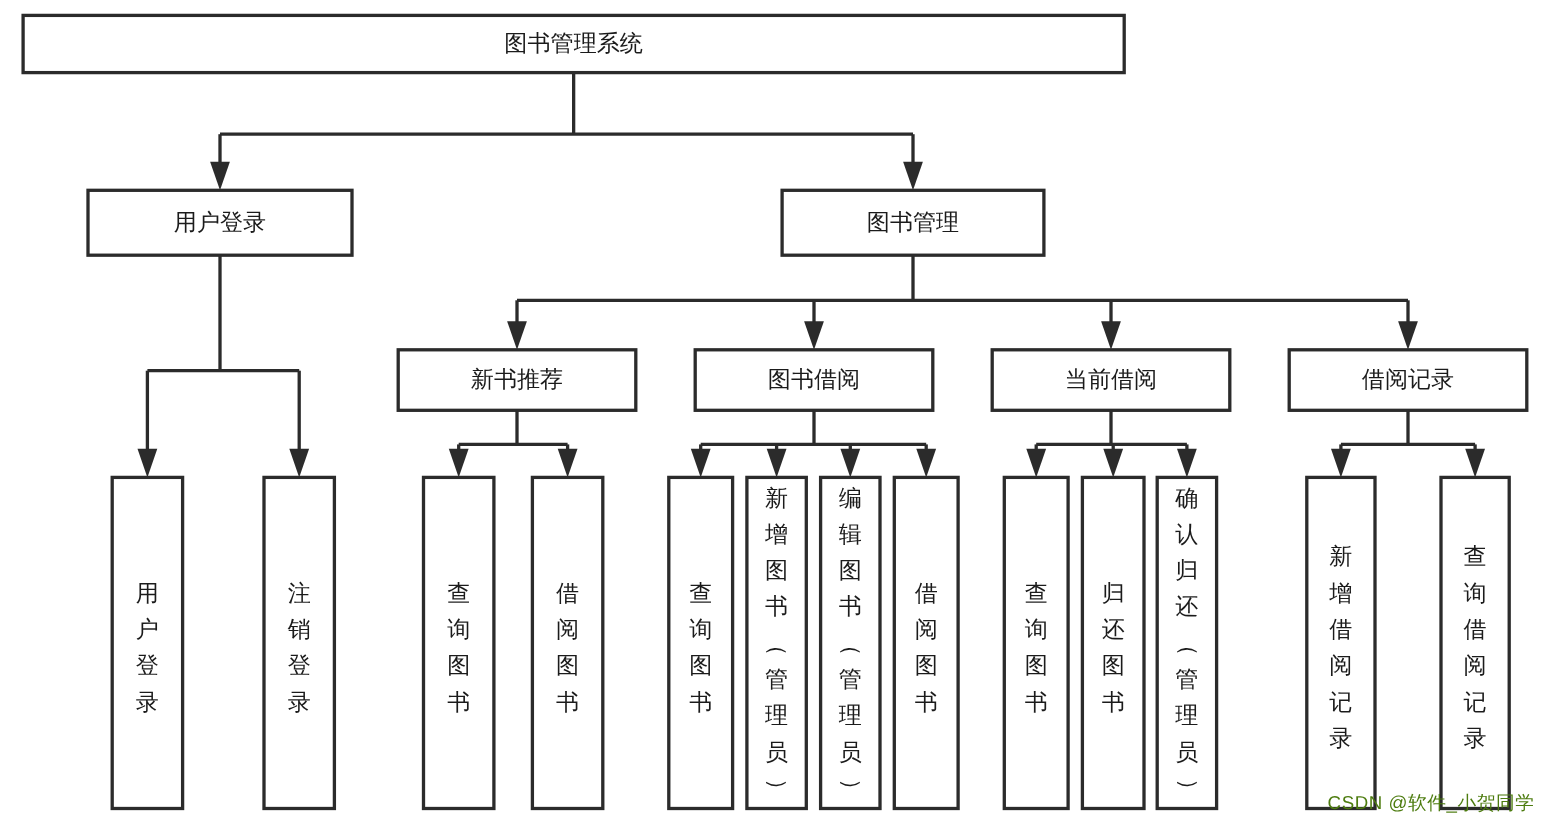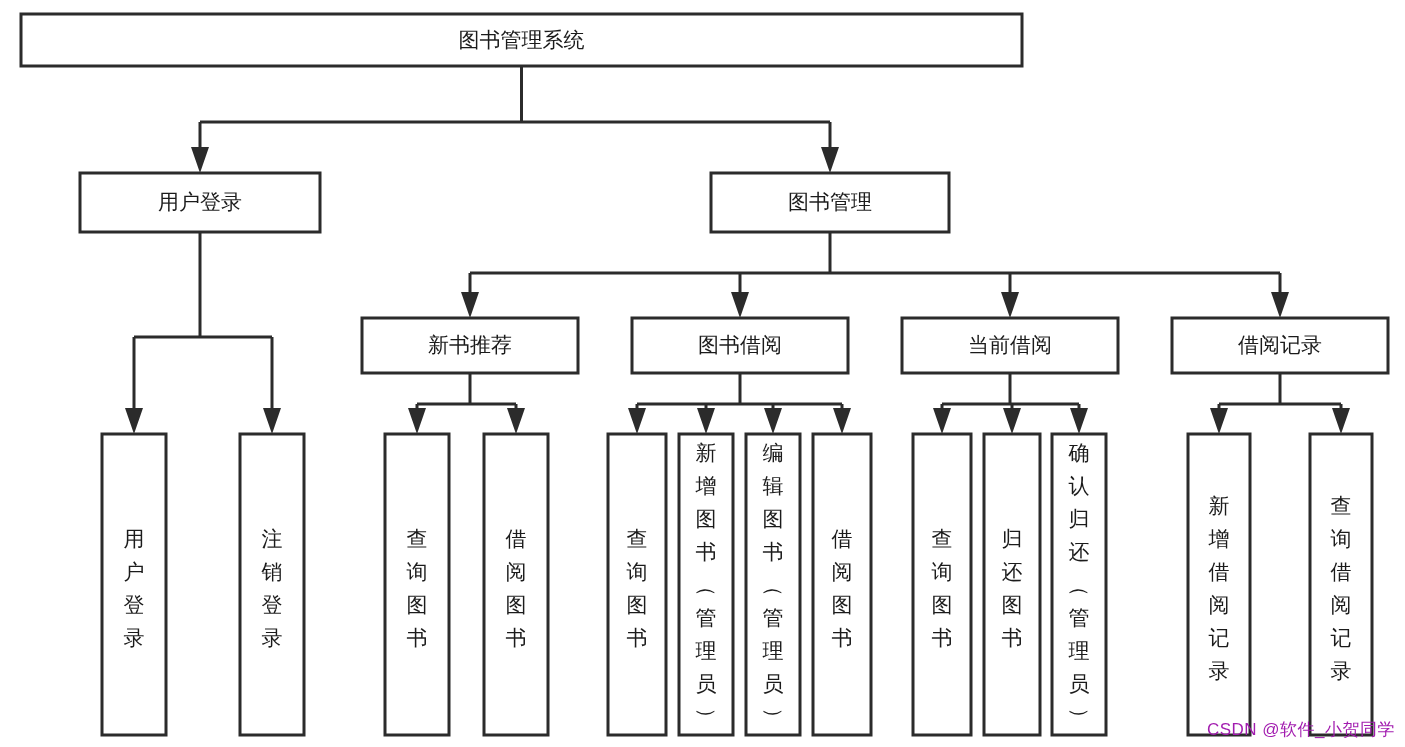--- a/index.html
+++ b/index.html
@@ -47,21 +47,21 @@
     fill: #1b1b1b;
     text-anchor: middle;
     dominant-baseline: middle;
   }
   .watermark-text {
     position: absolute;
     right: 10px;
     bottom: 6px;
     font-family: "Liberation Sans", "DejaVu Sans", sans-serif;
     font-size: 17px;
-    color: #a21caf;
+    color: #4d7c0f;
     letter-spacing: 0.5px;
     user-select: none;
     pointer-events: none;
   }
 </style>
 </head>
 <body>
 
 <div id="diagram-root">
   <svg class="diagram" id="diagram-svg" viewBox="0 0 1405 747" xmlns="http://www.w3.org/2000/svg">

